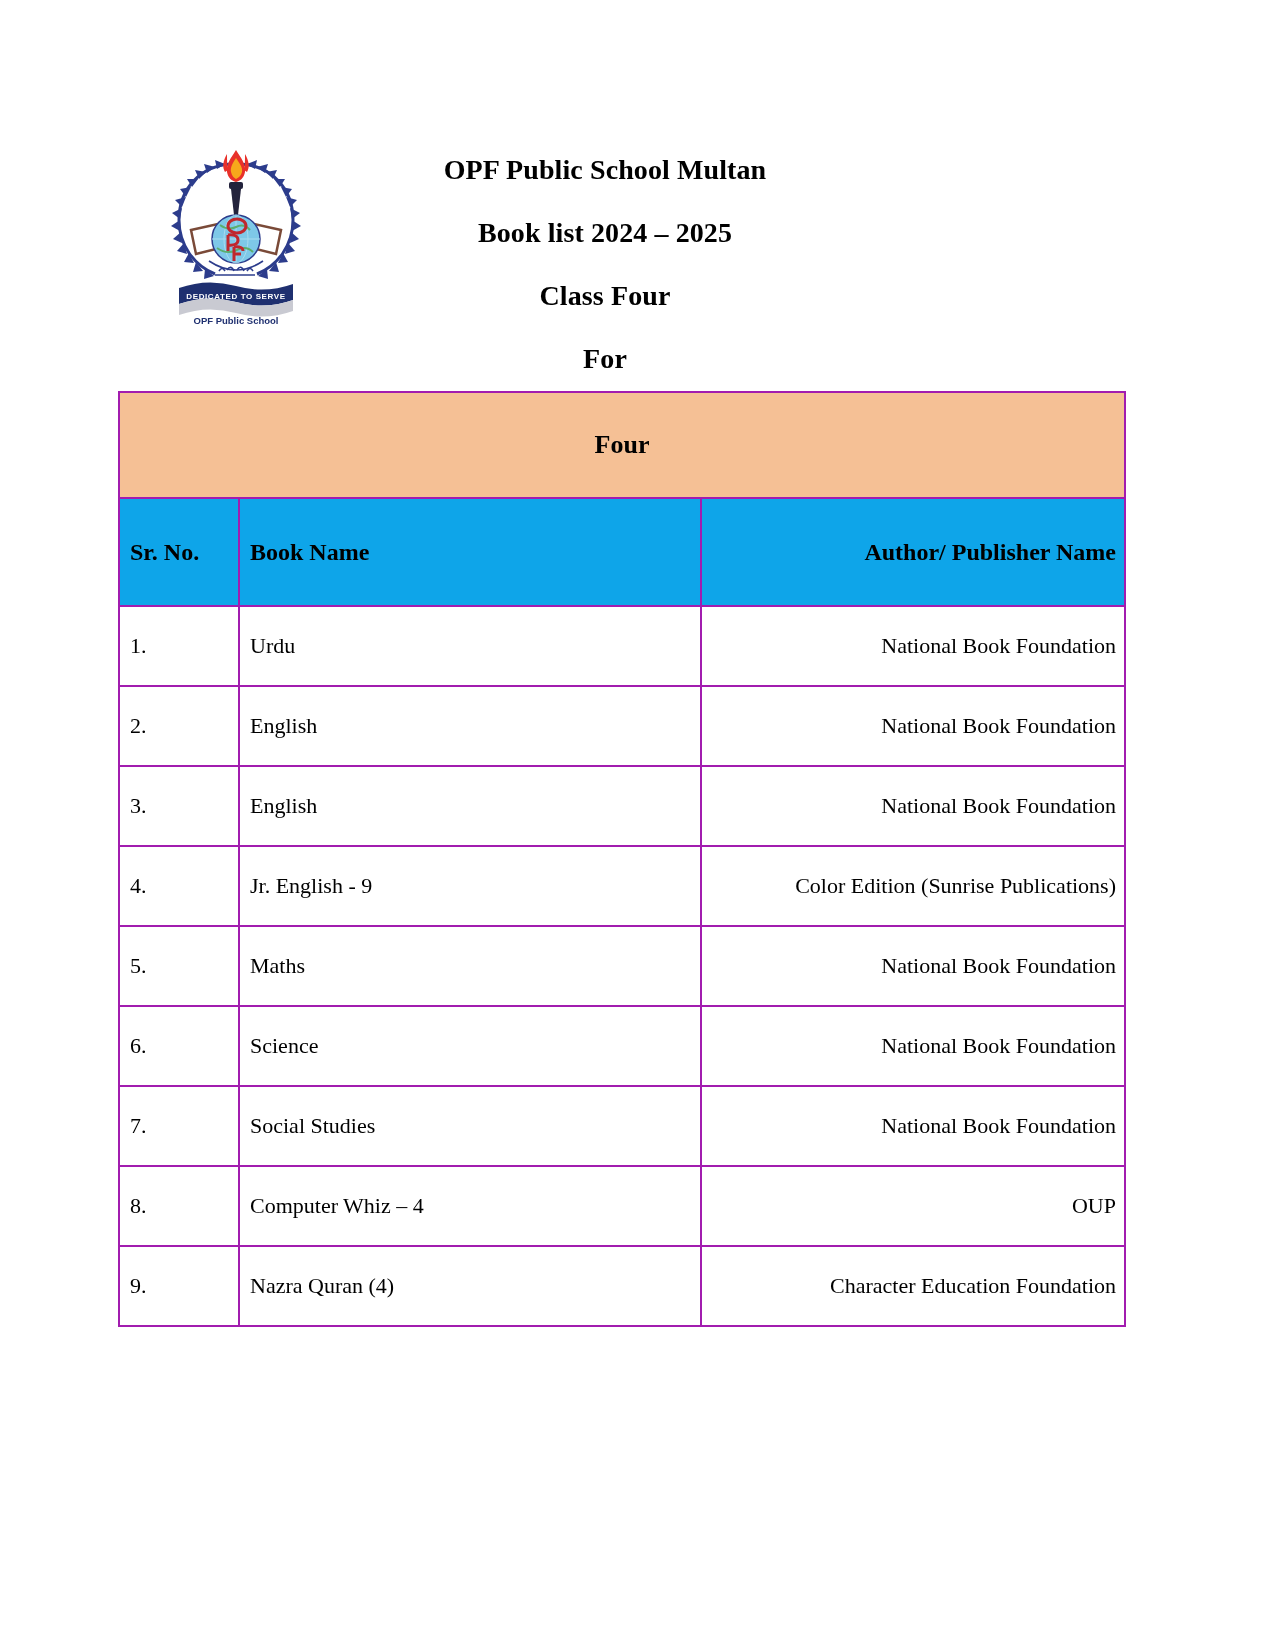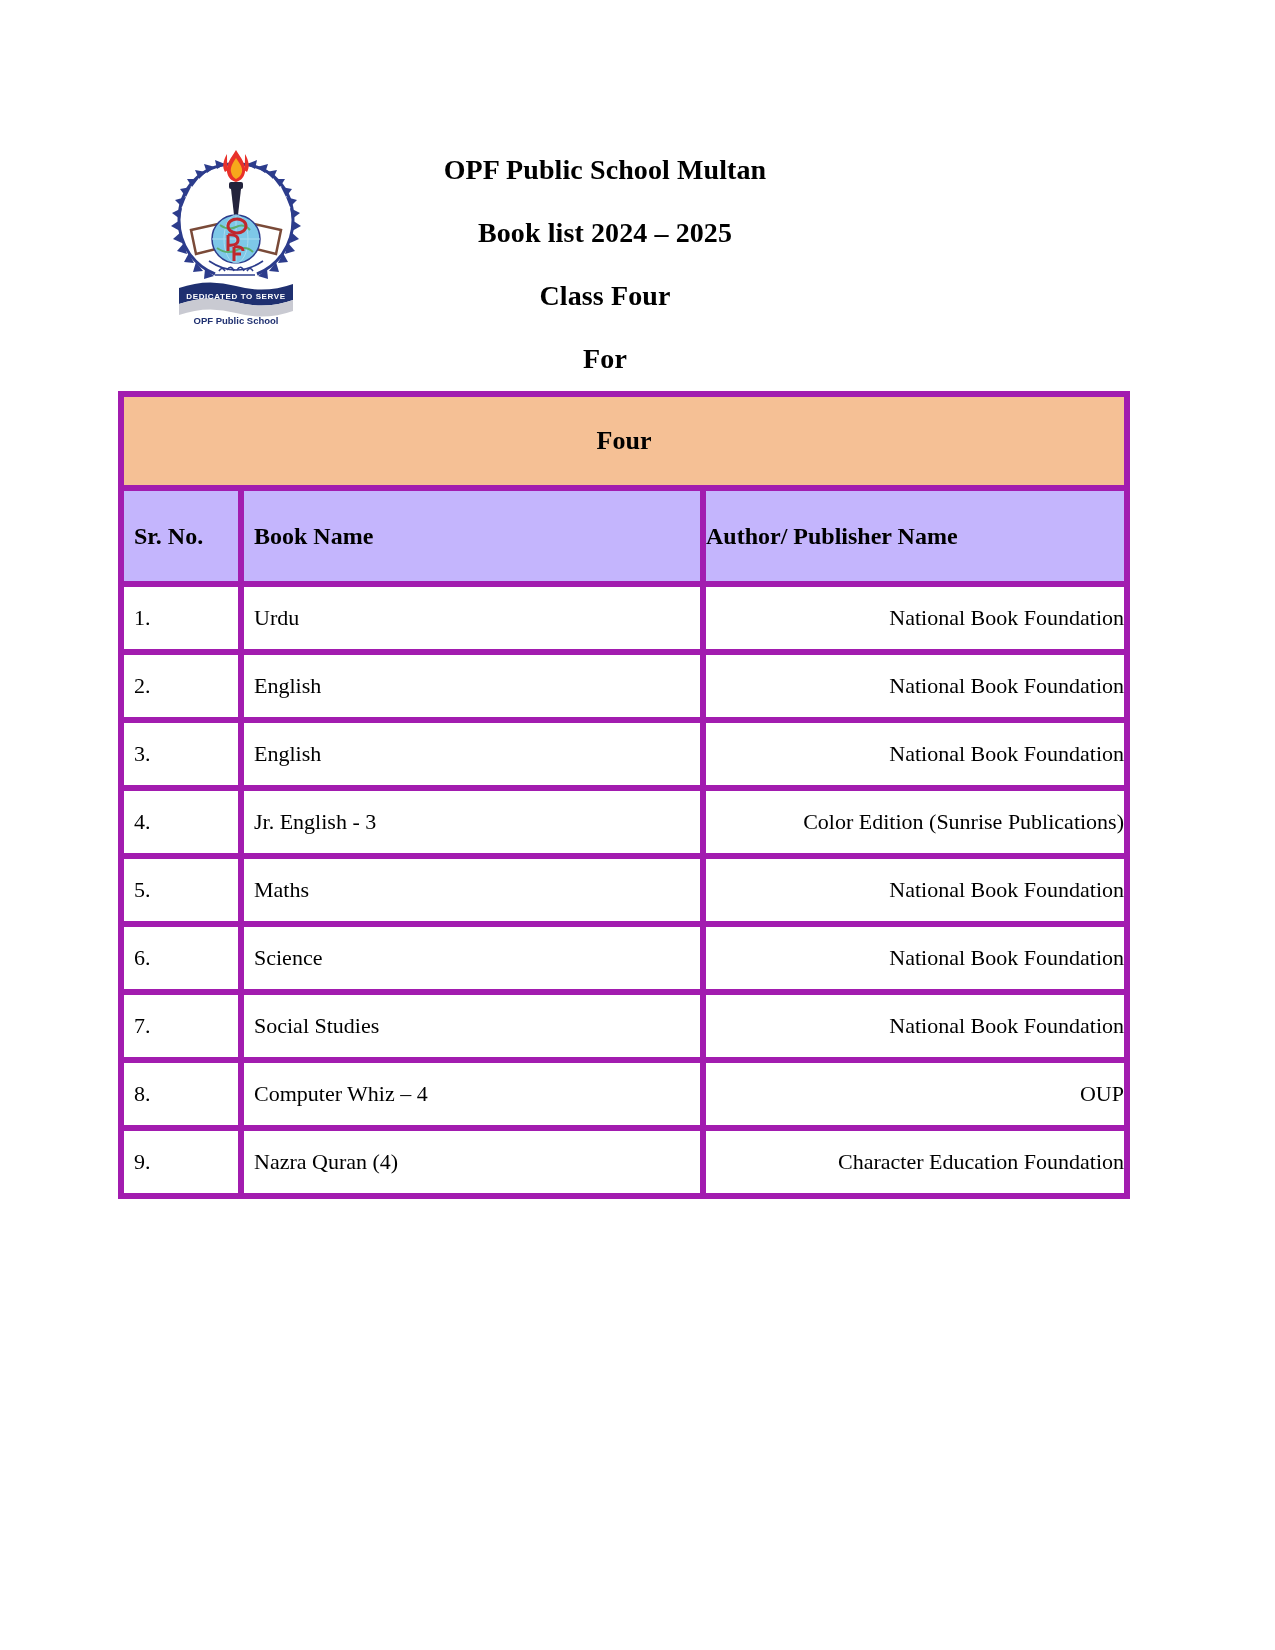--- a/index.html
+++ b/index.html
@@ -53,43 +53,43 @@
     left: 118px;
     top: 391px;
     width: 1006px;
   }
   table.booklist {
     width: 1006px;
     border-collapse: collapse;
     table-layout: fixed;
   }
   table.booklist td, table.booklist th {
-    border: 6px solid #a21caf;
-    padding: 0;
+    border: 2px solid #a21caf;
+    padding: 8px;
     vertical-align: middle;
   }
   .col-sr    { width: 120px; }
   .col-book  { width: 462px; }
   .col-auth  { width: 424px; }
 
   .hdr-merged {
     background: #F5C095;
     height: 88px;
     text-align: center;
     font-size: 26px;
     font-weight: bold;
   }
   .hdr-cell {
-    background: #c4b5fd;
+    background: #0ea5e9;
     height: 90px;
     font-size: 24px;
     font-weight: bold;
   }
   .hdr-cell.left  { text-align: left;   padding-left: 10px; }
-  .hdr-cell.center{ text-align: left; border-radius: 11px; }
+  .hdr-cell.center{ text-align: right; }
 
   .data-cell {
     background: #ffffff;
     height: 62px;
     font-size: 22px;
     font-weight: normal;
   }
   .data-cell.left   { text-align: left;  padding-left: 10px; }
   .data-cell.center { text-align: right; }
   .data-cell.sr     { text-align: left;  padding-left: 10px; }
@@ -219,21 +219,21 @@
         <td class="data-cell left">English</td>
         <td class="data-cell center">National Book Foundation</td>
       </tr>
       <tr>
         <td class="data-cell sr">3.</td>
         <td class="data-cell left">English</td>
         <td class="data-cell center">National Book Foundation</td>
       </tr>
       <tr>
         <td class="data-cell sr">4.</td>
-        <td class="data-cell left">Jr. English - 3</td>
+        <td class="data-cell left">Jr. English - 9</td>
         <td class="data-cell center">Color Edition (Sunrise Publications)</td>
       </tr>
       <tr>
         <td class="data-cell sr">5.</td>
         <td class="data-cell left">Maths</td>
         <td class="data-cell center">National Book Foundation</td>
       </tr>
       <tr>
         <td class="data-cell sr">6.</td>
         <td class="data-cell left">Science</td>

